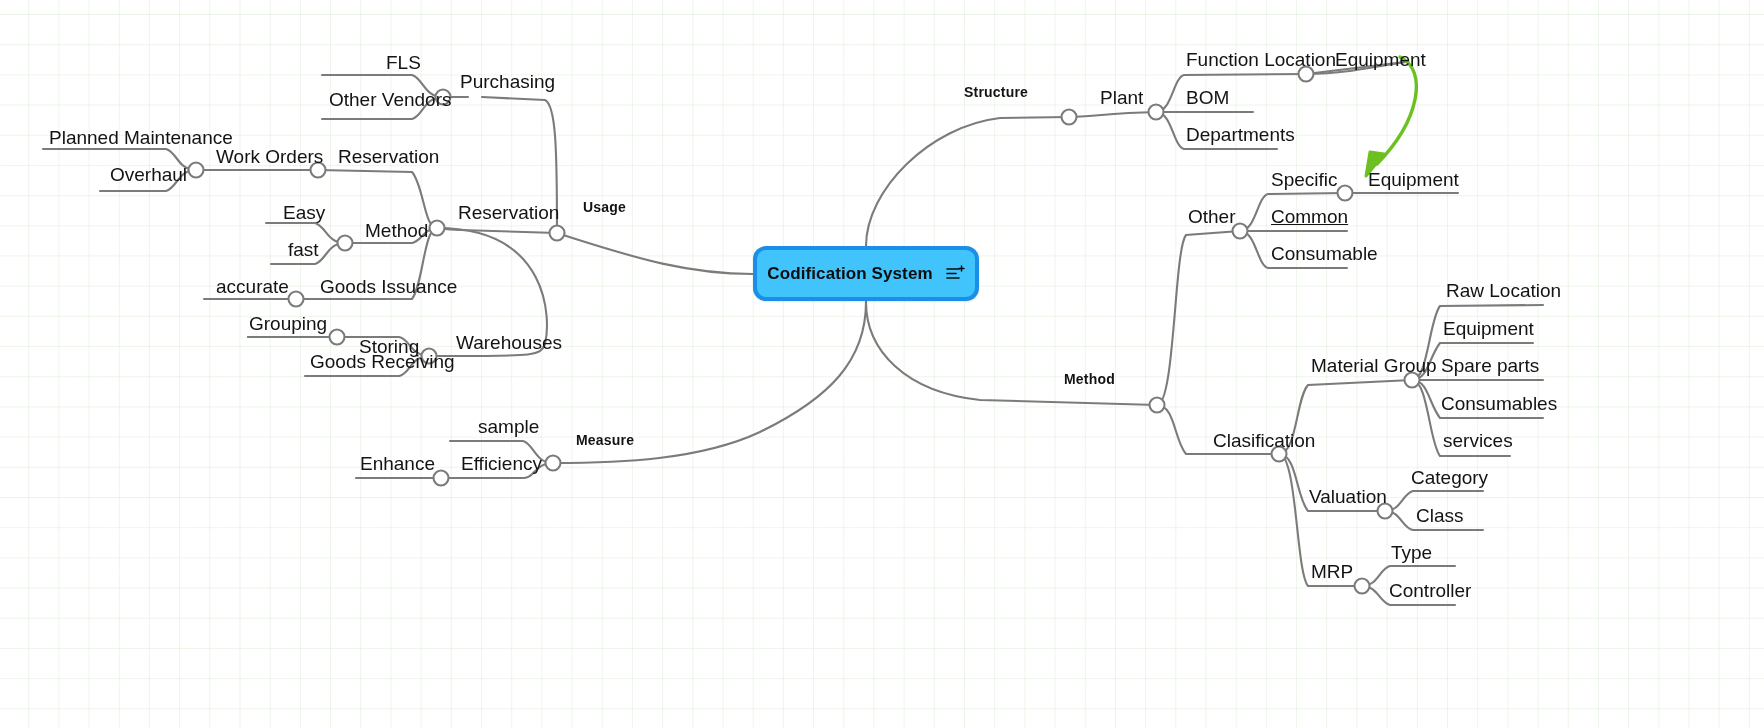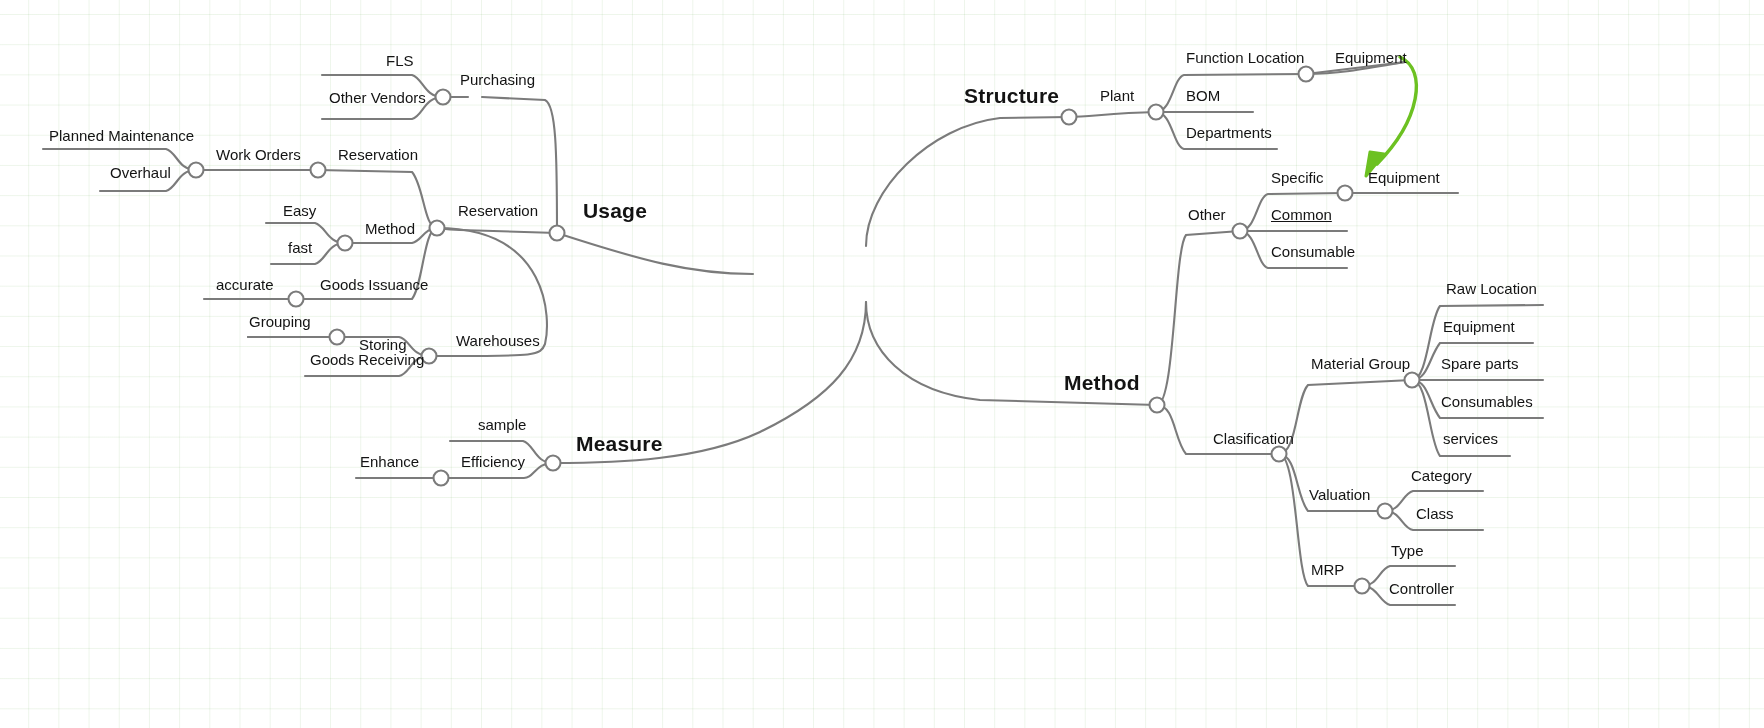--- a/index.html
+++ b/index.html
@@ -24,26 +24,26 @@
     position: absolute;
     left: 0; top: 0;
     width: 1764px;
     height: 728px;
     pointer-events: none;
   }
   .lbl {
     position: absolute;
     white-space: nowrap;
     color: #131313;
-    font-size: 15px;
+    font-size: 19px;
     line-height: 1;
     font-family: "Liberation Sans", sans-serif;
   }
   .lbl.branch {
-    font-size: 21px;
+    font-size: 14px;
     font-weight: bold;
     letter-spacing: .2px;
   }
   .root-node {
     position: absolute;
     left: 753px;
     top: 246px;
     width: 226px;
     height: 55px;
     box-sizing: border-box;
@@ -180,20 +180,34 @@
       <circle cx="1385" cy="511" r="7.5"></circle>
       <circle cx="1362" cy="586" r="7.5"></circle>
     </g>
 
     <g>
       <path d="M1400 57 C 1428 70, 1420 120, 1377 164" fill="none" stroke="#6cc121" stroke-width="3.4" stroke-linecap="round"></path>
       <path d="M1366 176 L 1384 154 L 1370 152 Z" fill="#6cc121" stroke="#6cc121" stroke-width="3" stroke-linejoin="round"></path>
     </g>
   </svg>
 
+  <div class="root-node">
+    <span class="root-title">Codification System</span>
+    <svg class="root-icon" width="19" height="17" viewBox="0 0 19 17">
+      <g stroke="#0d0d0d" stroke-width="1.6" stroke-linecap="round">
+        <line x1="1" y1="4" x2="13" y2="4"></line>
+        <line x1="1" y1="8.5" x2="10" y2="8.5"></line>
+        <line x1="1" y1="13" x2="13" y2="13"></line>
+      </g>
+      <g stroke="#0d0d0d" stroke-width="1.5" stroke-linecap="round">
+        <line x1="15.5" y1="1" x2="15.5" y2="6"></line>
+        <line x1="13" y1="3.5" x2="18" y2="3.5"></line>
+      </g>
+    </svg>
+  </div>
 
   <div class="lbl branch" style="left:583px; top:200px;">Usage</div>
   <div class="lbl branch" style="left:964px; top:85px;">Structure</div>
   <div class="lbl branch" style="left:1064px; top:372px;">Method</div>
   <div class="lbl branch" style="left:576px; top:433px;">Measure</div>
 
   <div class="lbl" style="left:386px; top:53px;">FLS</div>
   <div class="lbl" style="left:329px; top:90px;">Other Vendors</div>
   <div class="lbl" style="left:460px; top:72px;">Purchasing</div>
 

